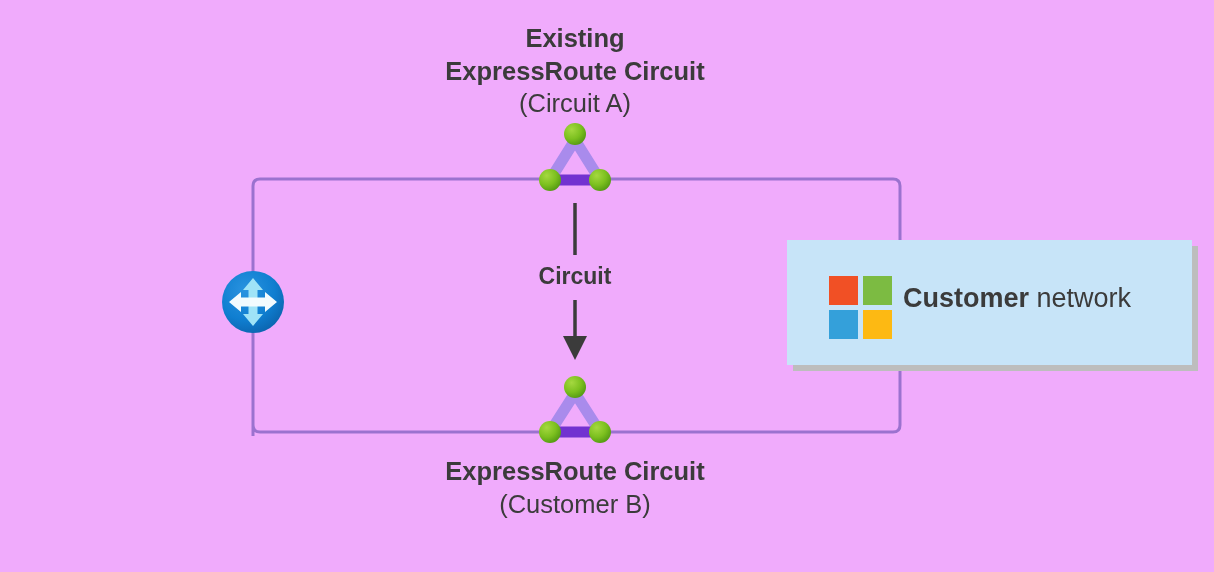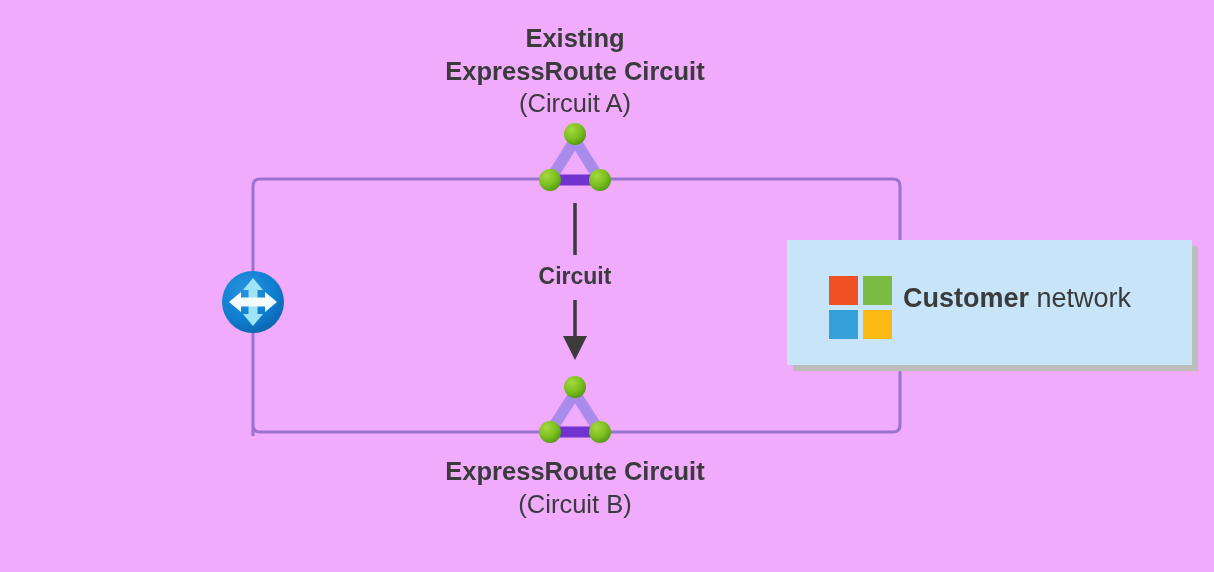--- a/index.html
+++ b/index.html
@@ -168,21 +168,21 @@
   <div class="layer layer-text">
 
     <div id="label-circuit-a" class="txt txt-center txt-bold">
       <div>Existing</div>
       <div>ExpressRoute Circuit</div>
       <div class="sub-line">(Circuit A)</div>
     </div>
 
     <div id="label-circuit-b" class="txt txt-center txt-bold">
       <div>ExpressRoute Circuit</div>
-      <div class="sub-line">(Circuit B)</div>
+      <div class="sub-line">(Customer B)</div>
     </div>
 
 
     <div id="label-migrate" class="txt txt-center">Circuit</div>
 
     <div id="label-ms-network">
       <span class="ms-strong">Customer</span><span class="ms-light"> network</span>
     </div>
 
   </div>

